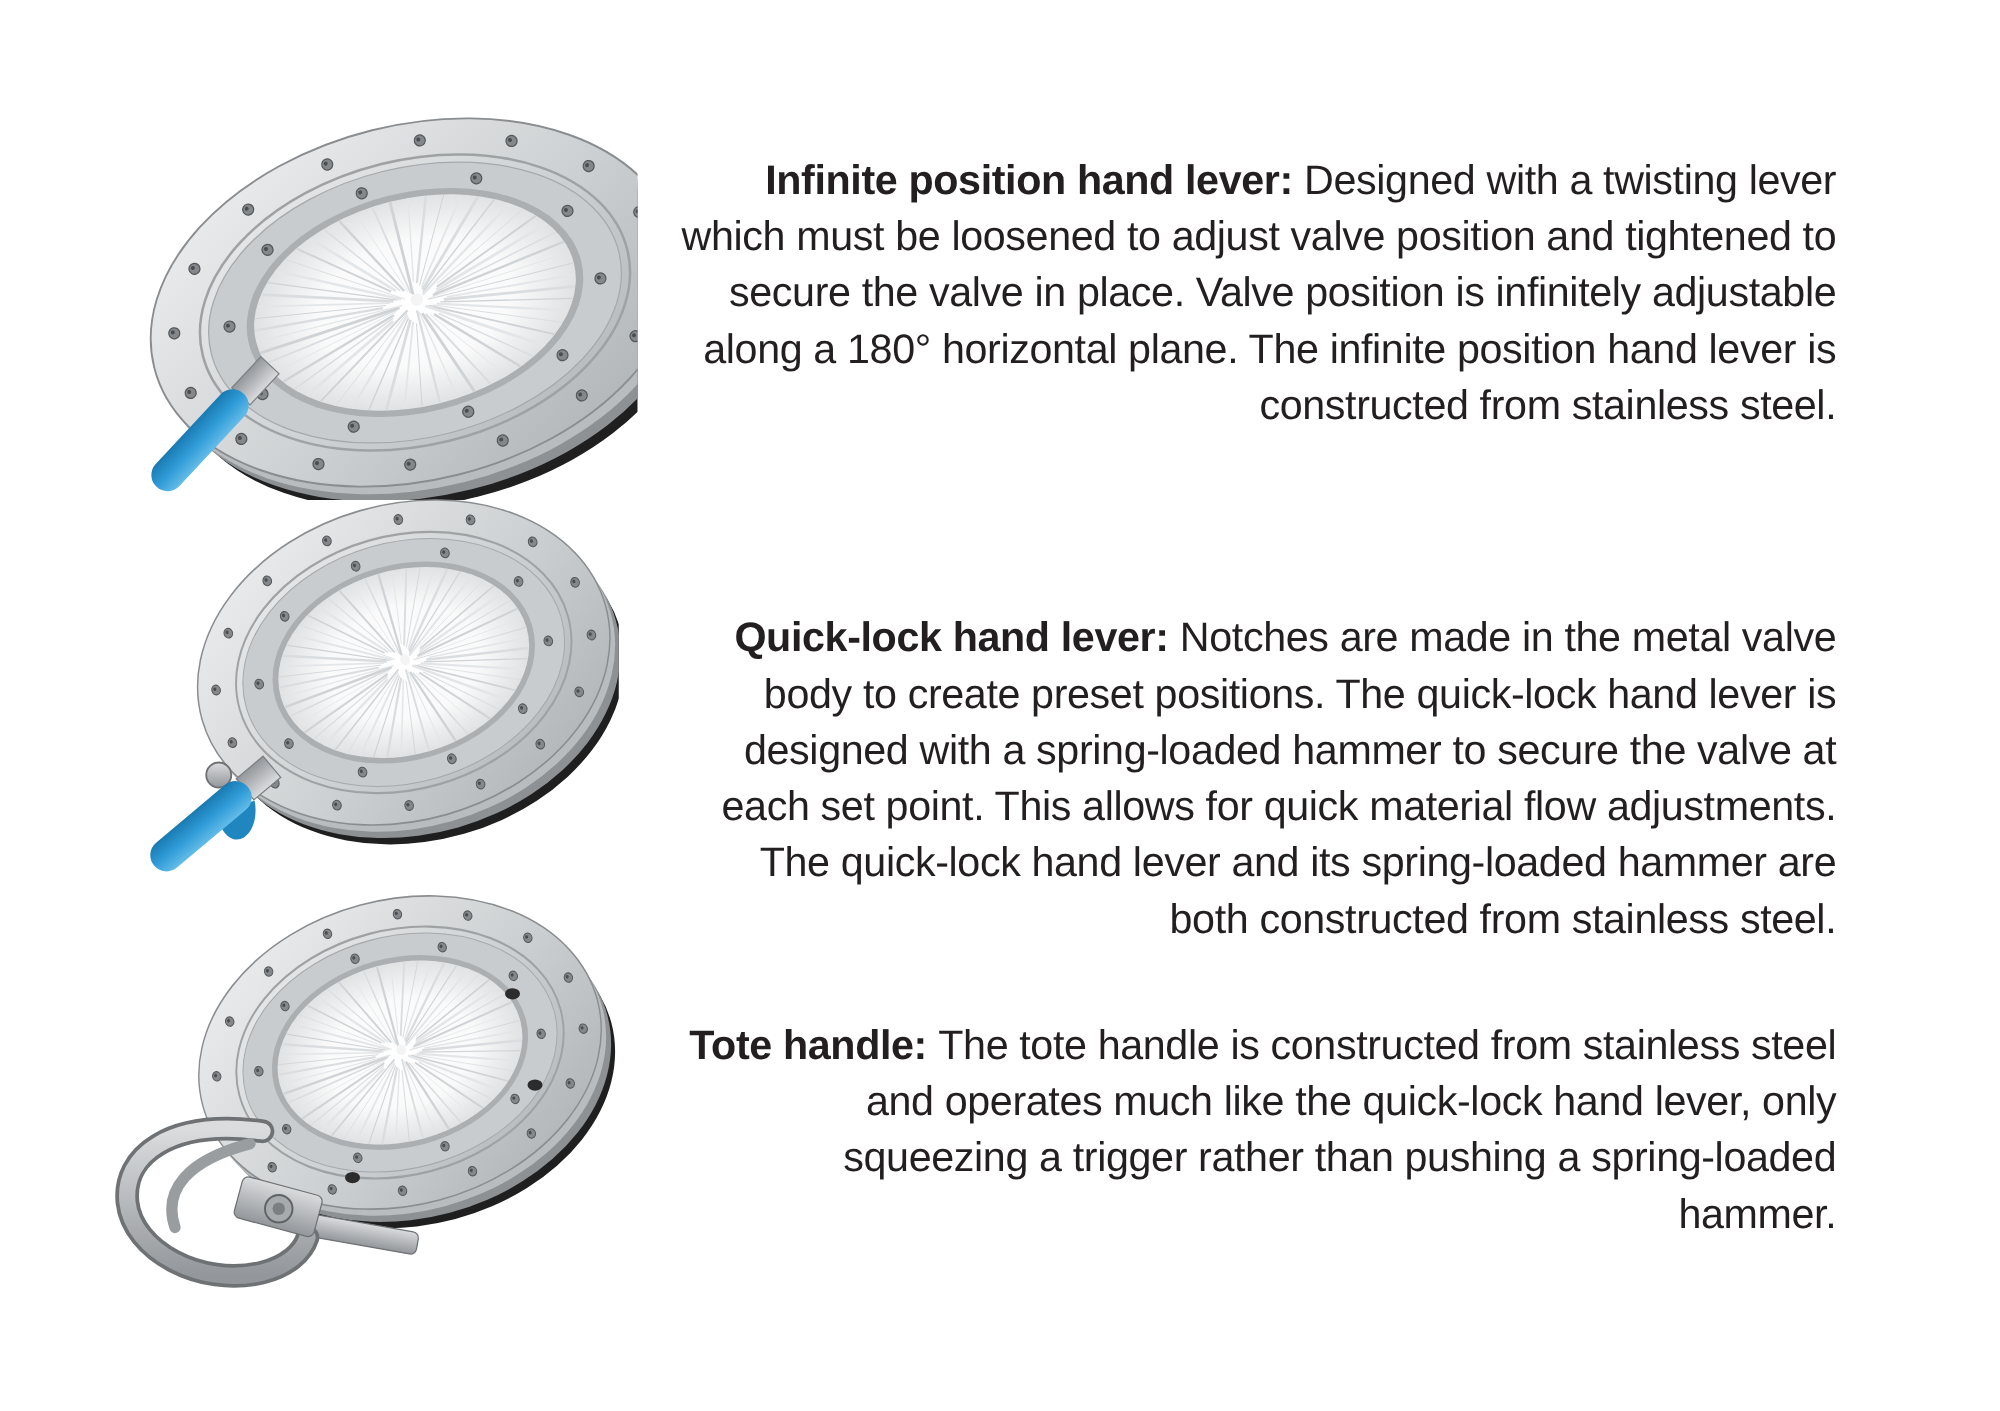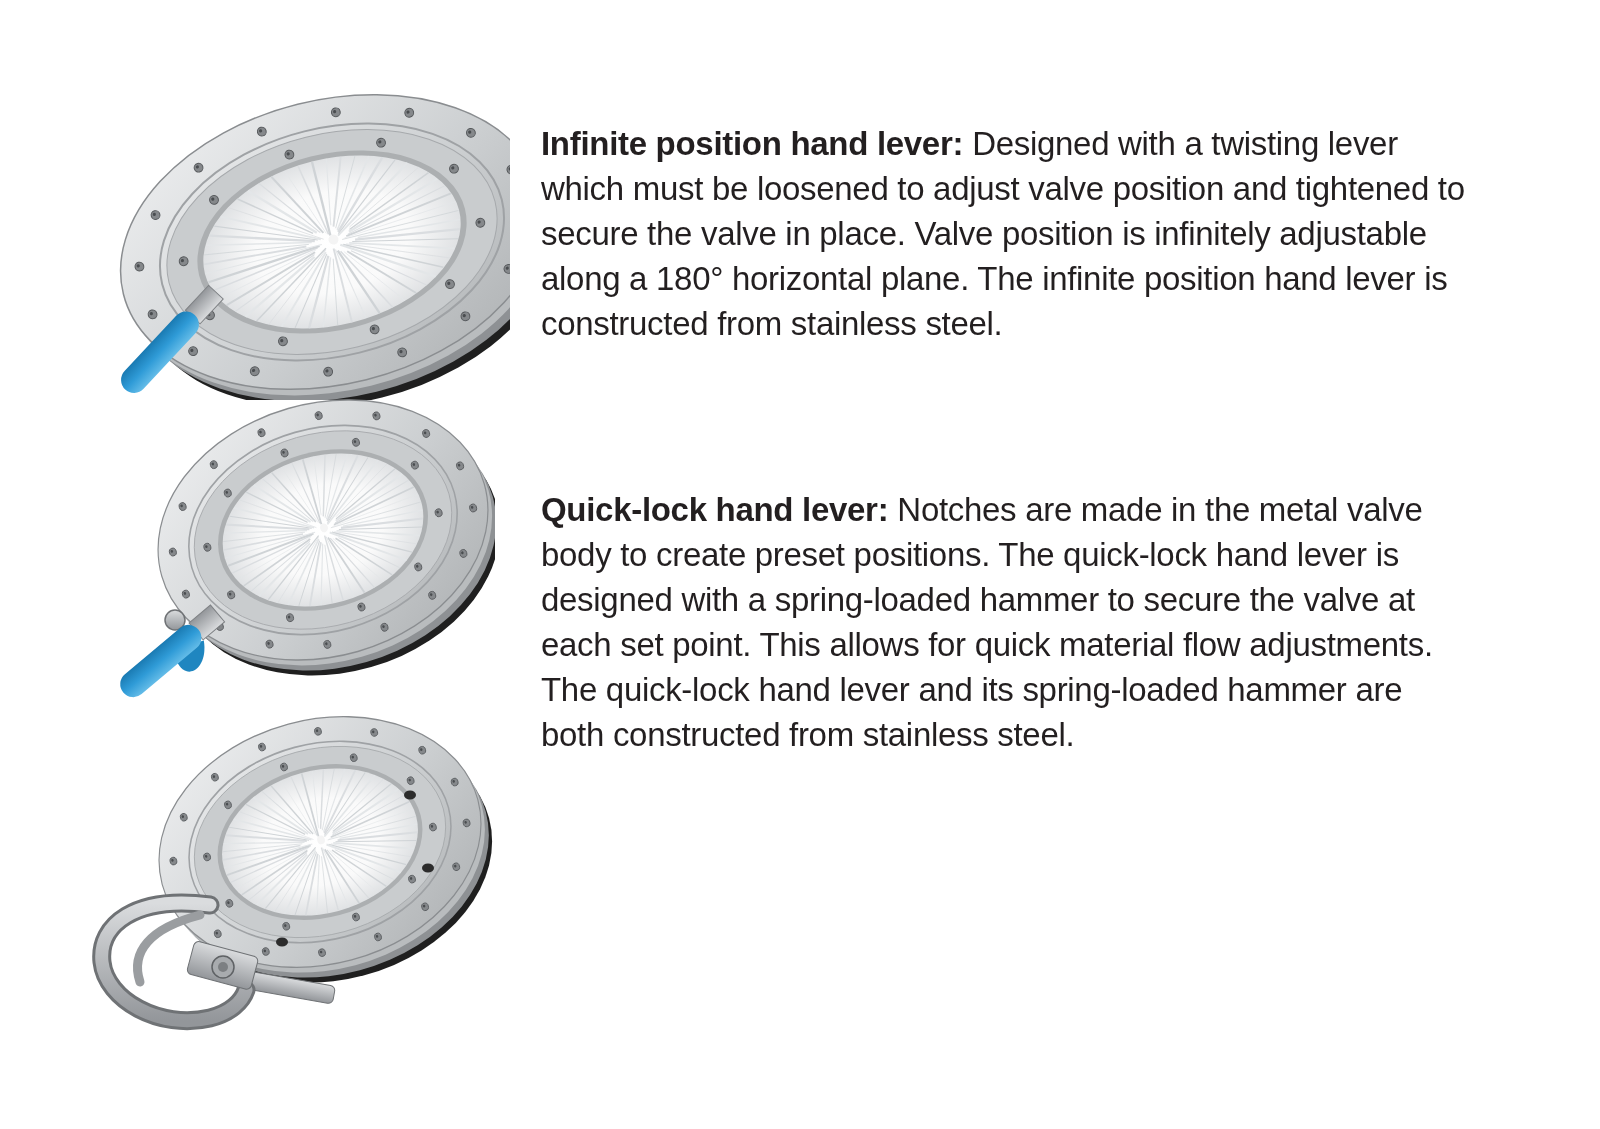--- a/index.html
+++ b/index.html
@@ -17,20 +17,21 @@
     position:absolute;
     left:541px;
     width:928px;
   }
   .desc p{
     margin:0;
     font-size:33px;
     line-height:45px;
     letter-spacing:-0.3px;
     color:#231f20;
+    text-align:right;
   }
   .lead{
     font-weight:700;
     margin-right:9px;
   }
   #desc-0{top:121px;}
   #desc-1{top:443px;margin-top:44px;}
   #desc-2{top:813px;}
 </style>
 </head>
@@ -244,14 +245,19 @@
       <strong class="lead">Infinite position hand lever:</strong><span>Designed with a twisting lever which must be loosened to adjust valve position and tightened to secure the valve in place. Valve position is infinitely adjustable along a 180° horizontal plane. The infinite position hand lever is constructed from stainless steel.</span>
     </p>
   </section>
 
   <section class="desc" id="desc-1">
     <p>
       <strong class="lead">Quick-lock hand lever:</strong><span>Notches are made in the metal valve body to create preset positions. The quick-lock hand lever is designed with a spring-loaded hammer to secure the valve at each set point. This allows for quick material flow adjustments. The quick-lock hand lever and its spring-loaded hammer are both constructed from stainless steel.</span>
     </p>
   </section>
 
+  <section class="desc" id="desc-2">
+    <p>
+      <strong class="lead">Tote handle:</strong><span>The tote handle is constructed from stainless steel and operates much like the quick-lock hand lever, only squeezing a trigger rather than pushing a spring-loaded hammer.</span>
+    </p>
+  </section>
 
 </div>
 
 </body></html>

